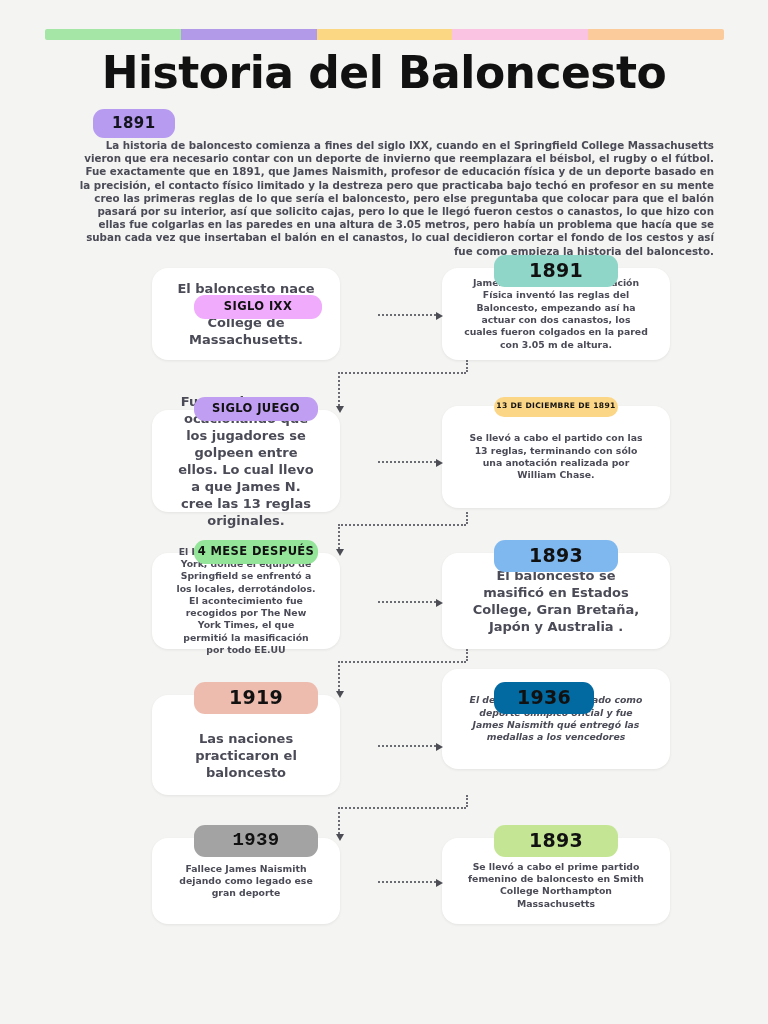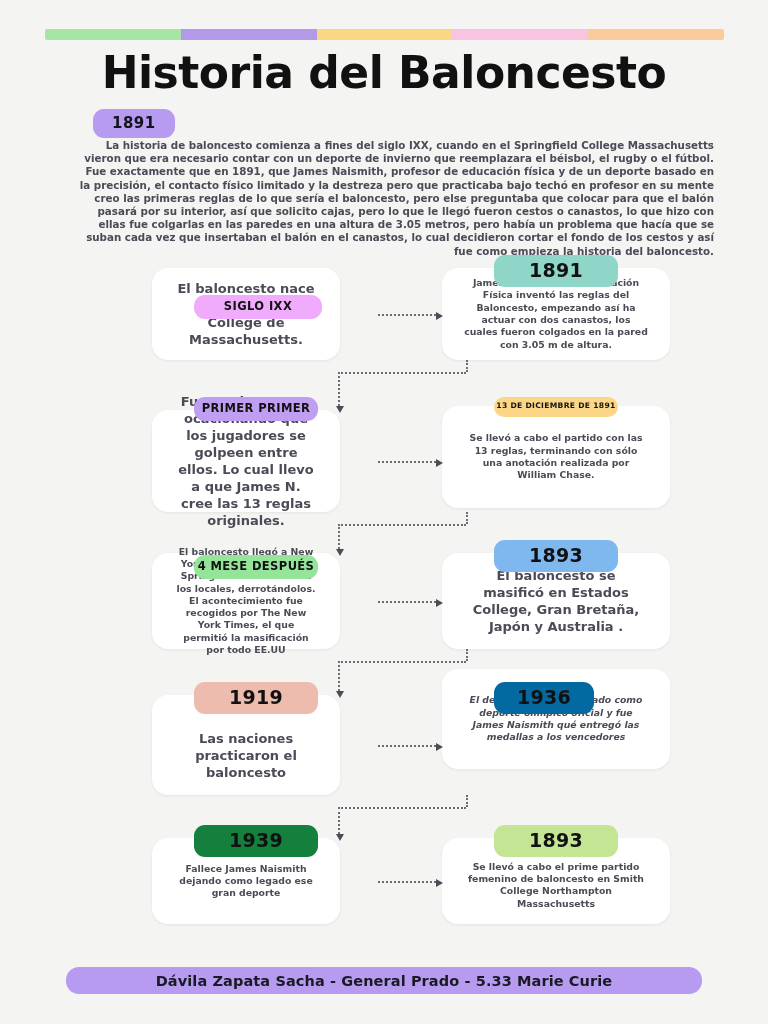--- a/index.html
+++ b/index.html
@@ -121,33 +121,33 @@
         <p>El baloncesto nace en Springfield College de Massachusetts.</p>
       </div>
       <div class="badge big" style="background: rgb(143, 213, 200); width: 124px; top: 255px; left: 494px;">1891</div>
       <div class="card right small" style="top: 268px; height: 92px;">
         <p>James N. Profesor de Educación Física inventó las reglas del Baloncesto, empezando así ha actuar con dos canastos, los cuales fueron colgados en la pared con 3.05 m de altura.</p>
       </div>
       <div class="h-conn" style="left: 378px; width: 58px; top: 314px;"></div>
       <div class="v-seg" style="left: 466px; top: 360px; height: 12px;"></div>
       <div class="h-seg" style="left: 338px; width: 128px; top: 372px;"></div>
       <div class="v-arrow" style="left: 338px; top: 372px; height: 34px;"></div>
-      <div class="badge med" style="background: rgb(192, 158, 242); width: 124px; top: 397px; left: 194px;">PRIMER PRIMER</div>
+      <div class="badge med" style="background: rgb(192, 158, 242); width: 124px; top: 397px; left: 194px;">SIGLO JUEGO</div>
       <div class="card left" style="top: 410px; height: 102px;">
         <p>Fue un desastres, ocacionando que los jugadores se golpeen entre ellos. Lo cual llevo a que James N. cree las 13 reglas originales.</p>
       </div>
       <div class="badge tiny" style="background: rgb(251, 214, 135); width: 124px; top: 397px; left: 494px;">13 DE DICIEMBRE DE 1891</div>
       <div class="card right small" style="top: 406px; height: 102px;">
         <p>Se llevó a cabo el partido con las 13 reglas, terminando con sólo una anotación realizada por William Chase.</p>
       </div>
       <div class="h-conn" style="left: 378px; width: 58px; top: 461px;"></div>
       <div class="v-seg" style="left: 466px; top: 512px; height: 12px;"></div>
       <div class="h-seg" style="left: 338px; width: 128px; top: 524px;"></div>
       <div class="v-arrow" style="left: 338px; top: 524px; height: 25px;"></div>
-      <div class="badge med" style="background: rgb(148, 228, 154); width: 124px; top: 540px; left: 194px; margin-top: 15px;">4 MESE DESPUÉS</div>
+      <div class="badge med" style="background: rgb(148, 228, 154); width: 124px; top: 540px; left: 194px;">4 MESE DESPUÉS</div>
       <div class="card left small" style="top: 553px; height: 96px;">
         <p>El baloncesto llegó a New York, donde el equipo de Springfield se enfrentó a los locales, derrotándolos. El acontecimiento fue recogidos por The New York Times, el que permitió la masificación por todo EE.UU</p>
       </div>
       <div class="badge big" style="background: rgb(127, 184, 239); width: 124px; top: 540px; left: 494px;">1893</div>
       <div class="card right" style="top: 553px; height: 96px;">
         <p>El baloncesto se masificó en Estados College, Gran Bretaña, Japón y Australia .</p>
       </div>
       <div class="h-conn" style="left: 378px; width: 58px; top: 601px;"></div>
       <div class="v-seg" style="left: 466px; top: 649px; height: 12px;"></div>
       <div class="h-seg" style="left: 338px; width: 128px; top: 661px;"></div>
@@ -157,26 +157,25 @@
         <p>Las naciones practicaron el baloncesto</p>
       </div>
       <div class="badge big" style="background: #0369a1; width: 100px; top: 682px; left: 494px;">1936</div>
       <div class="card right small" style="top: 669px; height: 100px; font-style: italic;">
         <p>El deporte fue considerado como deporte olímpico oficial y fue James Naismith qué entregó las medallas a los vencedores</p>
       </div>
       <div class="h-conn" style="left: 378px; width: 58px; top: 745px;"></div>
       <div class="v-seg" style="left: 466px; top: 795px; height: 12px;"></div>
       <div class="h-seg" style="left: 338px; width: 128px; top: 807px;"></div>
       <div class="v-arrow" style="left: 338px; top: 807px; height: 27px;"></div>
-      <div class="badge big" style="background: #15803d; width: 124px; top: 825px; left: 194px;">1939</div>
+      <div class="badge big" style="background: #a3a3a3; width: 124px; top: 825px; left: 194px; font-family: Liberation Mono, monospace;">1939</div>
       <div class="card left small" style="top: 838px; height: 86px;">
         <p>Fallece James Naismith dejando como legado ese gran deporte</p>
       </div>
       <div class="badge big" style="background: rgb(196, 230, 148); width: 124px; top: 825px; left: 494px;">1893</div>
       <div class="card right small" style="top: 838px; height: 86px; align-items: flex-end;">
         <p>Se llevó a cabo el prime partido femenino de baloncesto en Smith College Northampton Massachusetts</p>
       </div>
       <div class="h-conn" style="left: 378px; width: 58px; top: 881px;"></div>
     </div>
 
-  <div class="footer">Dávila Zapata Sacha - General Prado - 5.33 Marie Curie</div>
 
 </div>
 
 </body></html>

